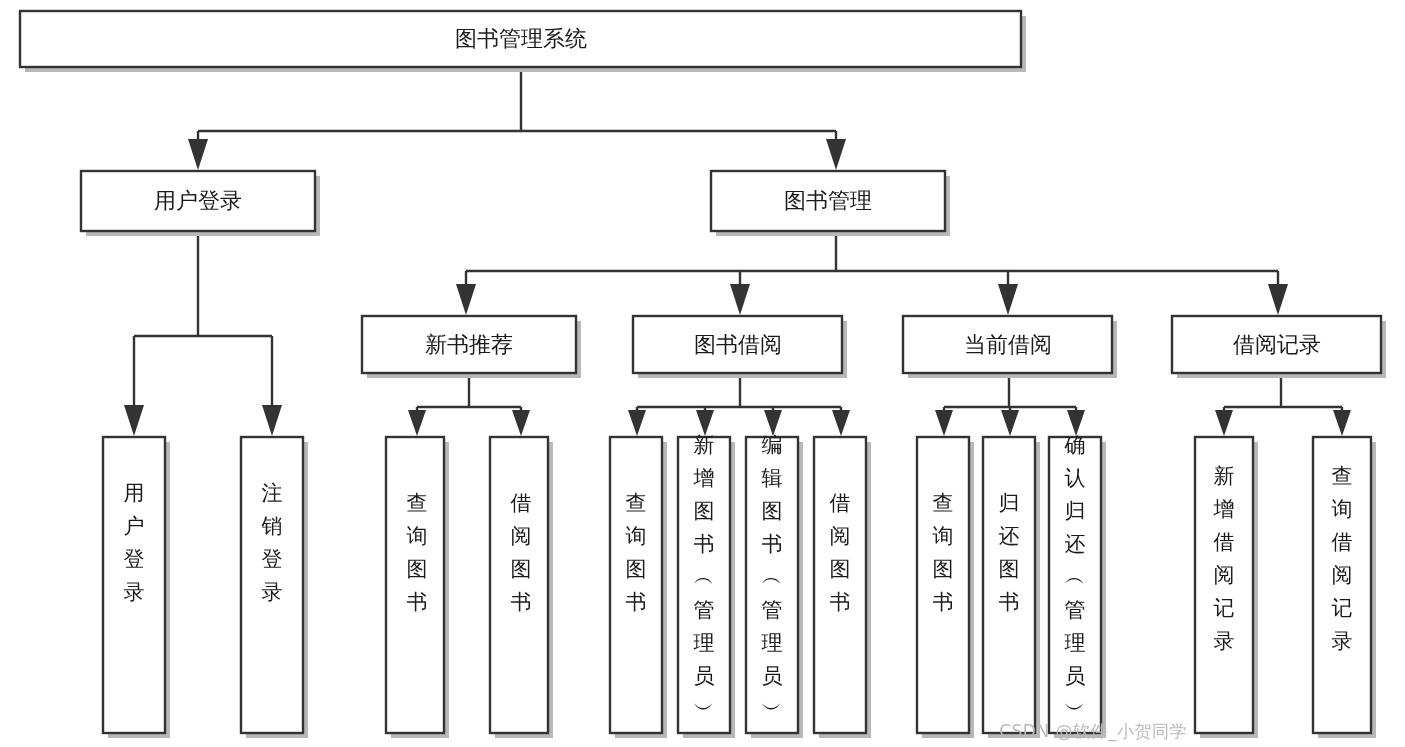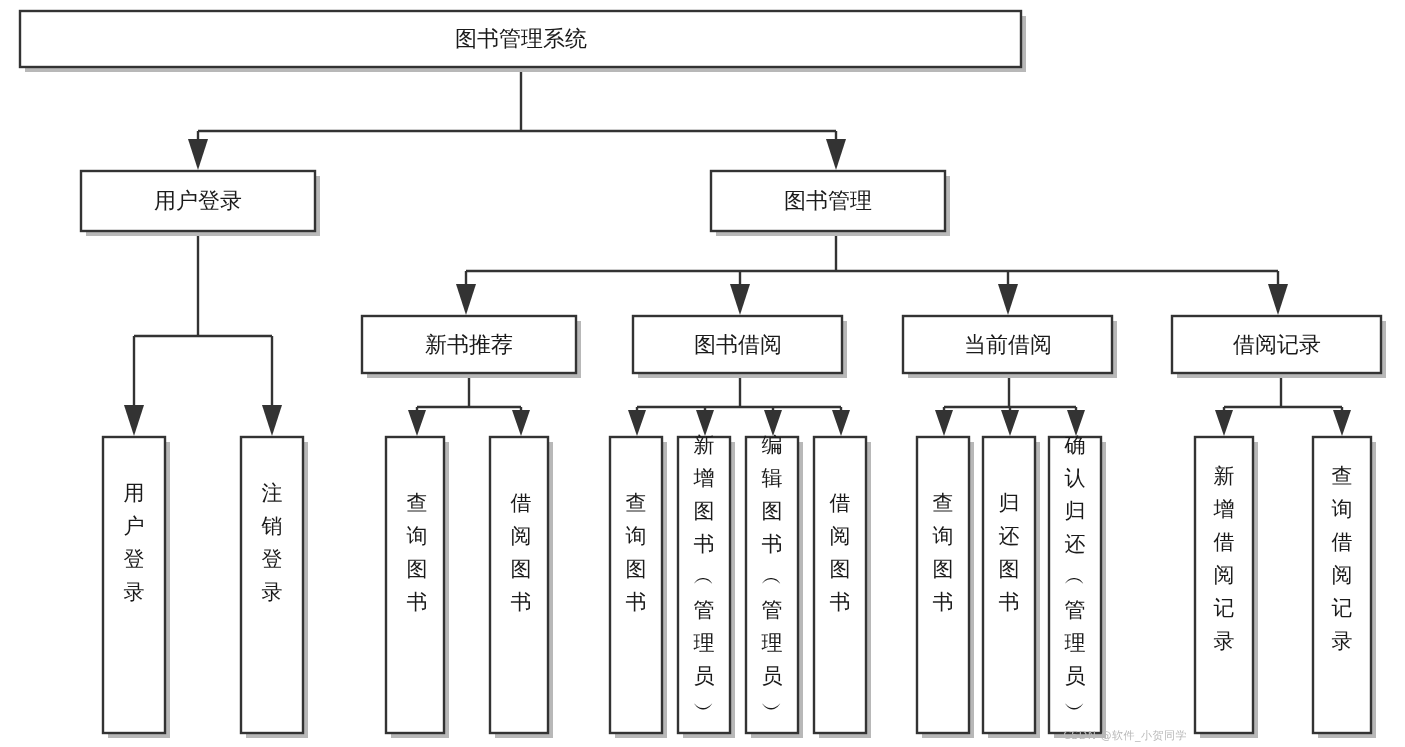--- a/index.html
+++ b/index.html
@@ -59,21 +59,21 @@
     font-family: "DejaVu Sans", "Liberation Sans", sans-serif;
     font-size: 21px;
     text-anchor: middle;
   }
   .watermark-text {
     position: absolute;
     right: 8px;
     bottom: 4px;
     color: #b9b9b9;
     font-family: "DejaVu Sans", "Liberation Sans", sans-serif;
-    font-size: 11px;
+    font-size: 17px;
     letter-spacing: 0.5px;
     white-space: nowrap;
     pointer-events: none;
   }
 </style>
 </head>
 <body>
 
 <div id="diagram-root">
 

